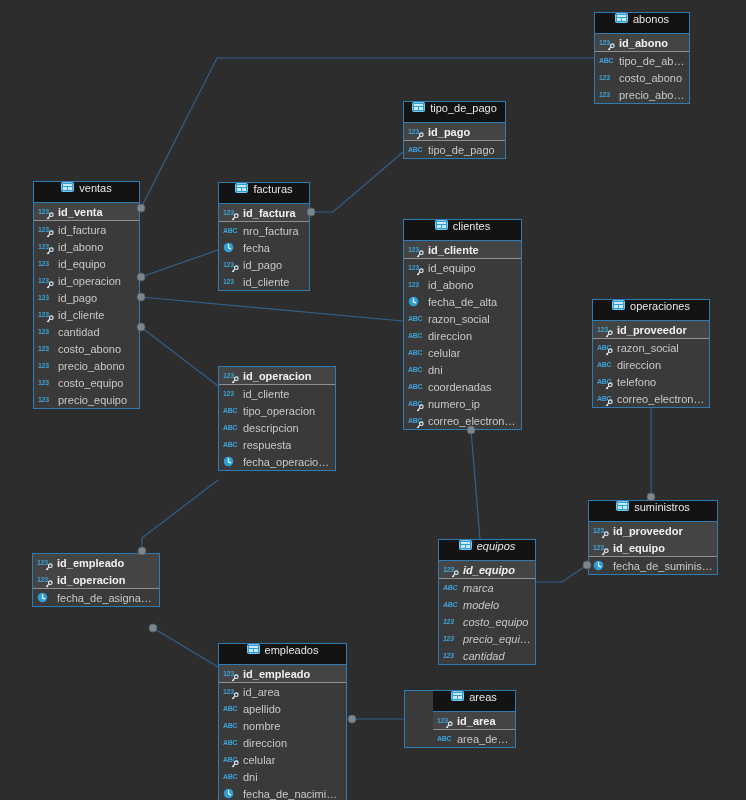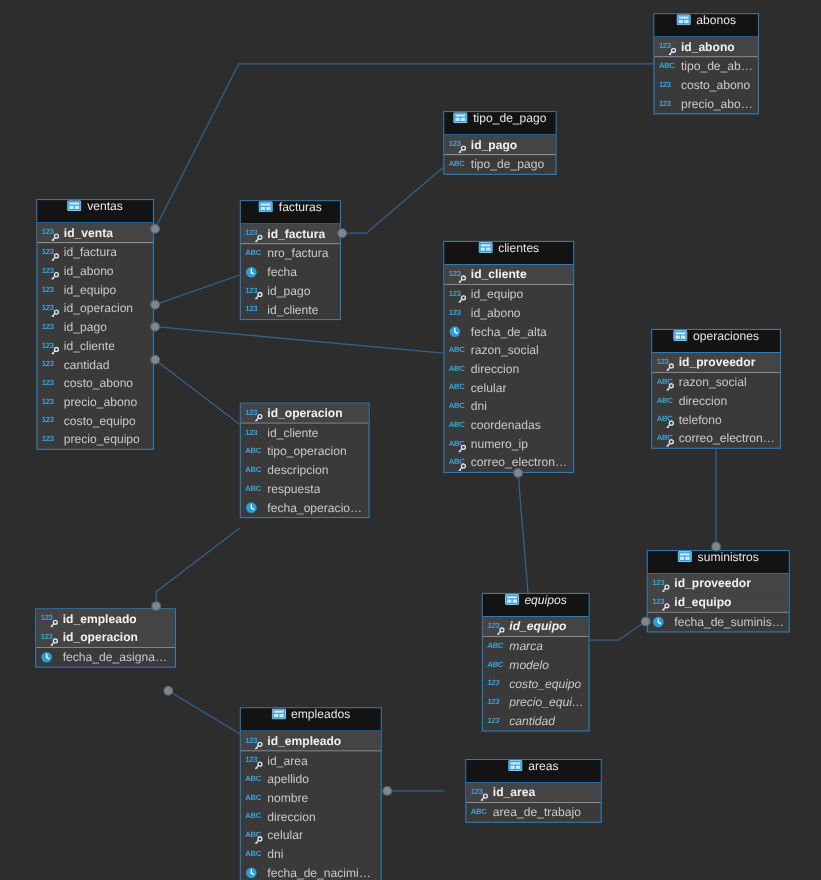--- a/index.html
+++ b/index.html
@@ -714,21 +714,21 @@
             <span class="ticon">
               <svg width="11" height="11" viewBox="0 0 11 11">
                 <circle cx="5.5" cy="5.5" r="4.8" fill="#2d9fd8"></circle>
                 <path d="M5.5 2.7 L5.5 5.8 L7.6 6.9" stroke="#ffffff" stroke-width="1.2" fill="none" stroke-linecap="round"></path>
               </svg>
             </span>
             <span class="cname">fecha_de_nacimiento</span>
           </div>
         </div>
       </div>
-      <div class="etable" style="left: 423px; top: 690px; width: 124px;">
+      <div class="etable" style="left: 404px; top: 690px; width: 112px; padding-left: 28px;">
         <div class="thead">
           <svg width="13" height="10" viewBox="0 0 13 10">
             <rect x="0.5" y="0.5" width="12" height="9" rx="1" fill="#2d9fd8" stroke="#79c7ef"></rect>
             <rect x="2" y="2" width="9" height="2" fill="#cde9f8"></rect>
             <rect x="2" y="5" width="4" height="3" fill="#cde9f8"></rect>
             <rect x="7" y="5" width="4" height="3" fill="#cde9f8"></rect>
           </svg>
           <span>areas</span>
         </div>
         <div class="pksec">

